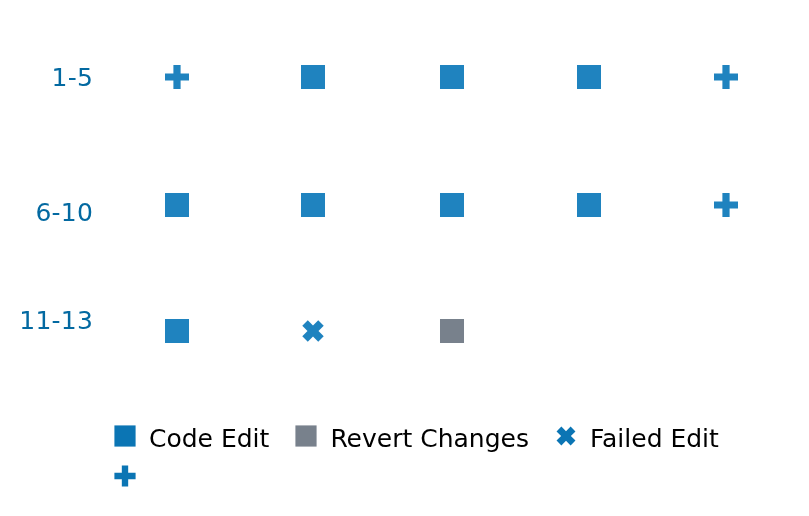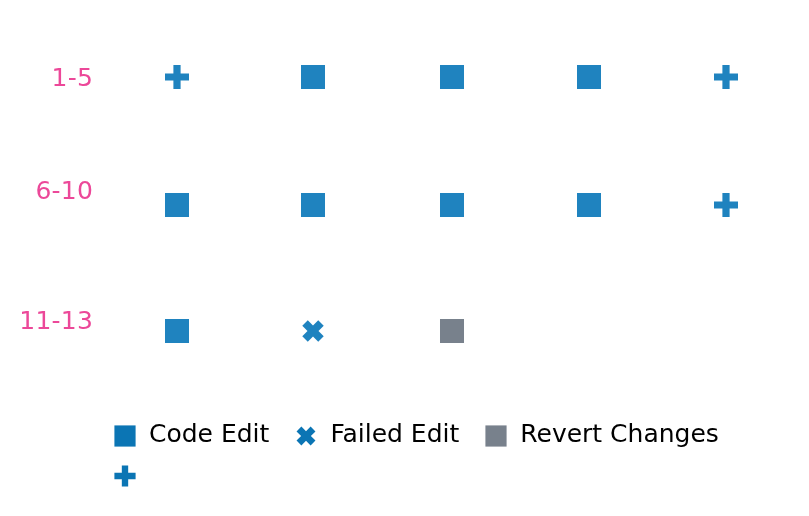--- a/index.html
+++ b/index.html
@@ -22,21 +22,21 @@
     height: 516px;
   }
 
   
   .row-label {
     position: absolute;
     right: 716px;            
     transform: translateY(-50%);
     text-align: right;
     white-space: nowrap;
-    color: #ec4899;
+    color: #0369a1;
     font-size: 25px;
     line-height: 1;
     letter-spacing: 0.2px;
   }
 
   
   .marker {
     position: absolute;
     transform: translate(-50%, -50%);
     width: 34px;
@@ -52,21 +52,21 @@
     top: 416px;
     width: 690px;
   }
   .legend-row {
     display: flex;
     align-items: center;
     height: 40px;
   }
   .legend-entry {
     display: flex;
-    align-items: flex-start;
+    align-items: flex-end;
     white-space: nowrap;
   }
   .legend-entry + .legend-entry { margin-left: 22px; }
   .legend-swatch {
     width: 30px;
     height: 30px;
     flex: 0 0 30px;
     display: block;
     margin-right: 9px;
   }
@@ -76,21 +76,21 @@
     font-size: 25px;
     line-height: 1;
   }
 </style>
 </head>
 <body>
 
 <div id="stage">
   <div id="row-labels">
       <div class="row-label" style="top: 77px;">1-5</div>
-      <div class="row-label" style="top: 190px;">6-10</div>
+      <div class="row-label" style="top: 212px;">6-10</div>
       <div class="row-label" style="top: 320px;">11-13</div>
     </div>
   <div id="markers">
       <span class="marker" style="left: 177px; top: 77px;">
         <svg viewBox="0 0 34 34" width="34" height="34">
           <path d="M 13.3994 4.998000000000001 H 20.6006 V 13.3994 H 29.002 V 20.6006 H 20.6006 V 29.002 H 13.3994 V 20.6006 H 4.998000000000001 V 13.3994 H 13.3994 Z" fill="#1f83bf"></path>
         </svg>
       </span>
       <span class="marker" style="left: 313px; top: 77px;">
         <svg viewBox="0 0 34 34" width="34" height="34">
@@ -161,34 +161,34 @@
           <span class="legend-swatch">
             <svg viewBox="0 0 30 30" width="30" height="30">
               <rect x="4.41" y="4.41" width="21.18" height="21.18" fill="#0b75b4"></rect>
             </svg>
           </span>
           <span class="legend-text">Code Edit</span>
         </div>
         <div class="legend-entry">
           <span class="legend-swatch">
             <svg viewBox="0 0 30 30" width="30" height="30">
+              <rect x="4.41" y="4.41" width="21.18" height="21.18" fill="#78818c"></rect>
+            </svg>
+          </span>
+          <span class="legend-text">Revert Changes</span>
+        </div>
+        <div class="legend-entry">
+          <span class="legend-swatch">
+            <svg viewBox="0 0 30 30" width="30" height="30">
               <g transform="rotate(45 15 15)">
                 <path d="M 11.56884 5.045400000000001 H 18.43116 V 11.56884 H 24.9546 V 18.43116 H 18.43116 V 24.9546 H 11.56884 V 18.43116 H 5.045400000000001 V 11.56884 H 11.56884 Z" fill="#0b75b4"></path>
               </g>
             </svg>
           </span>
           <span class="legend-text">Failed Edit</span>
-        </div>
-        <div class="legend-entry">
-          <span class="legend-swatch">
-            <svg viewBox="0 0 30 30" width="30" height="30">
-              <rect x="4.41" y="4.41" width="21.18" height="21.18" fill="#78818c"></rect>
-            </svg>
-          </span>
-          <span class="legend-text">Revert Changes</span>
         </div>
       </div>
       <div class="legend-row">
         <div class="legend-entry">
           <span class="legend-swatch">
             <svg viewBox="0 0 30 30" width="30" height="30">
               <path d="M 11.823 4.41 H 18.177 V 11.823 H 25.59 V 18.177 H 18.177 V 25.59 H 11.823 V 18.177 H 4.41 V 11.823 H 11.823 Z" fill="#0b75b4"></path>
             </svg>
           </span>
         </div>

